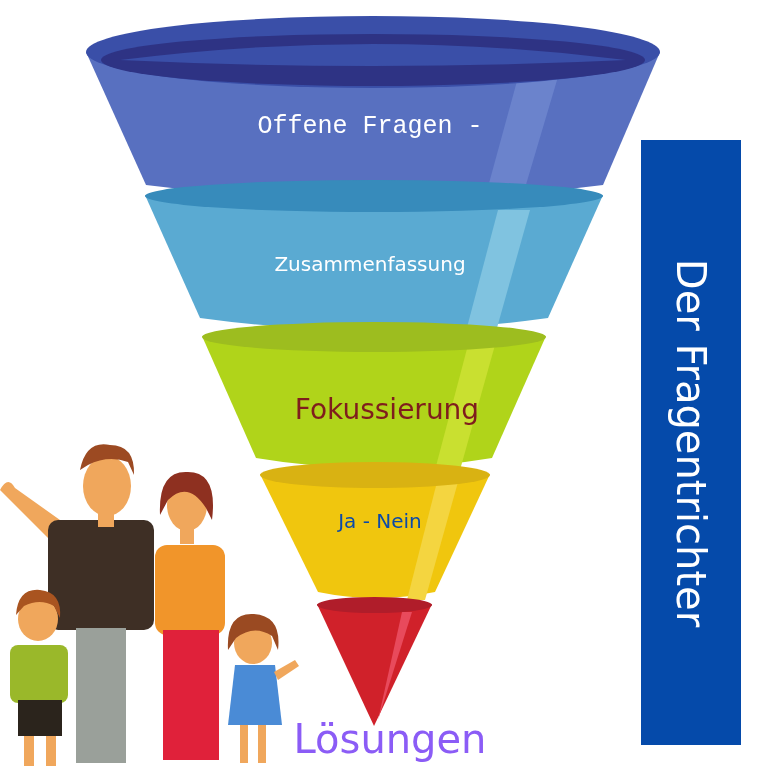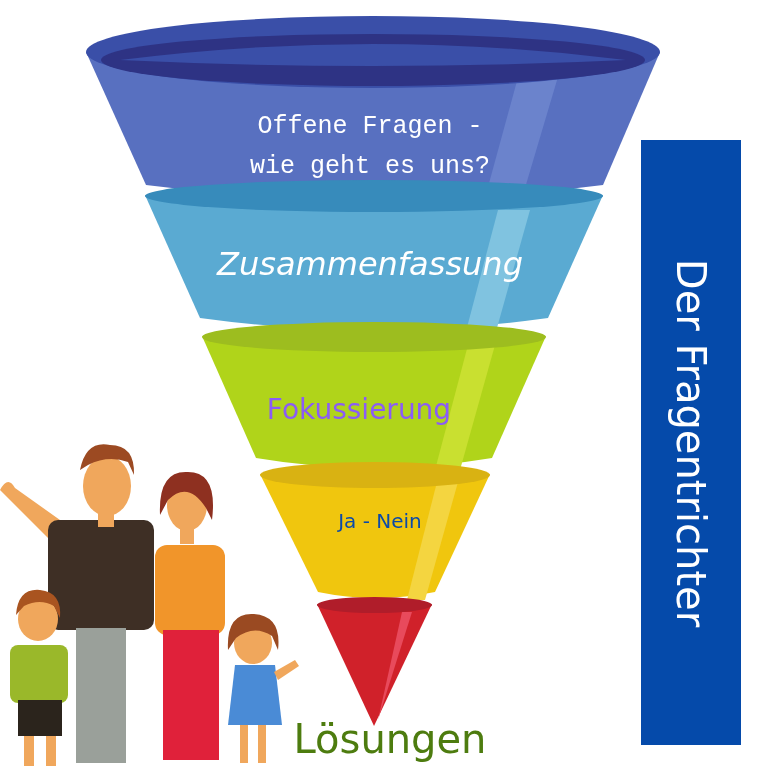--- a/index.html
+++ b/index.html
@@ -2,24 +2,24 @@
 <html><head>
 <meta charset="utf-8">
 <style>
   html, body { margin:0; padding:0; background:#ffffff; }
   body { width:768px; height:768px; position:relative; overflow:hidden;
          font-family: "DejaVu Sans", sans-serif; }
   #canvas { position:absolute; left:0; top:0; width:768px; height:768px; }
   .label { position:absolute; text-align:center; white-space:nowrap;
            font-family: "DejaVu Sans", sans-serif; }
   .lbl-1 { left:180px; top:107px; width:380px; color:#ffffff; font-size:25px; line-height:40px;font-family:Liberation Mono, monospace; }
-  .lbl-2 { left:150px; top:242px; width:440px; color:#ffffff; font-size:32px; line-height:44px;font-style:italic; }
-  .lbl-3 { left:184px; top:390px; width:350px; color:#8b5cf6; font-size:28px; line-height:40px; }
+  .lbl-2 { left:150px; top:242px; width:440px; color:#ffffff; font-size:20px; line-height:44px; }
+  .lbl-3 { left:212px; top:390px; width:350px; color:#7f1d1d; font-size:28px; line-height:40px; }
   .lbl-4 { left:250px; top:497px; width:260px; color:#0b4aa9; font-size:20px; line-height:48px; }
-  .lbl-end { left:240px; top:714px; width:300px; color:#4d7c0f; font-size:40px; line-height:50px; }
+  .lbl-end { left:240px; top:714px; width:300px; color:#8b5cf6; font-size:40px; line-height:50px; }
   #banner { position:absolute; left:641px; top:140px; width:100px; height:605px; background:#054aaa; }
   #banner-text { position:absolute; left:50%; top:50%; transform:translate(-50%,-50%) rotate(90deg);
                  color:#ffffff; font-size:40px; white-space:nowrap; font-family:"DejaVu Sans", sans-serif; }
 </style>
 </head>
 <body>
 
 <svg id="canvas" viewBox="0 0 768 768" xmlns="http://www.w3.org/2000/svg">
 
   <g>
@@ -89,21 +89,20 @@
       <rect x="258" y="725" width="8" height="38" fill="#f0a75c"></rect>
       <path d="M274 672 L295 660 L299 666 L278 680 Z" fill="#f0a75c"></path>
       <ellipse cx="253" cy="643" rx="19" ry="21" fill="#f0a75c"></ellipse>
       <path d="M228 650 Q226 612 254 614 Q282 616 278 650 L272 636 Q254 624 236 638 Z" fill="#9a4a22"></path>
     </g>
   </g>
 </svg>
 
 <div class="label lbl-1">
   <div>Offene Fragen -</div>
-  <div>wie geht es uns?</div>
 </div>
 <div class="label lbl-2">
   <div>Zusammenfassung</div>
 </div>
 <div class="label lbl-3">
   <div>Fokussierung</div>
 </div>
 <div class="label lbl-4">
   <div>Ja - Nein</div>
 </div>

